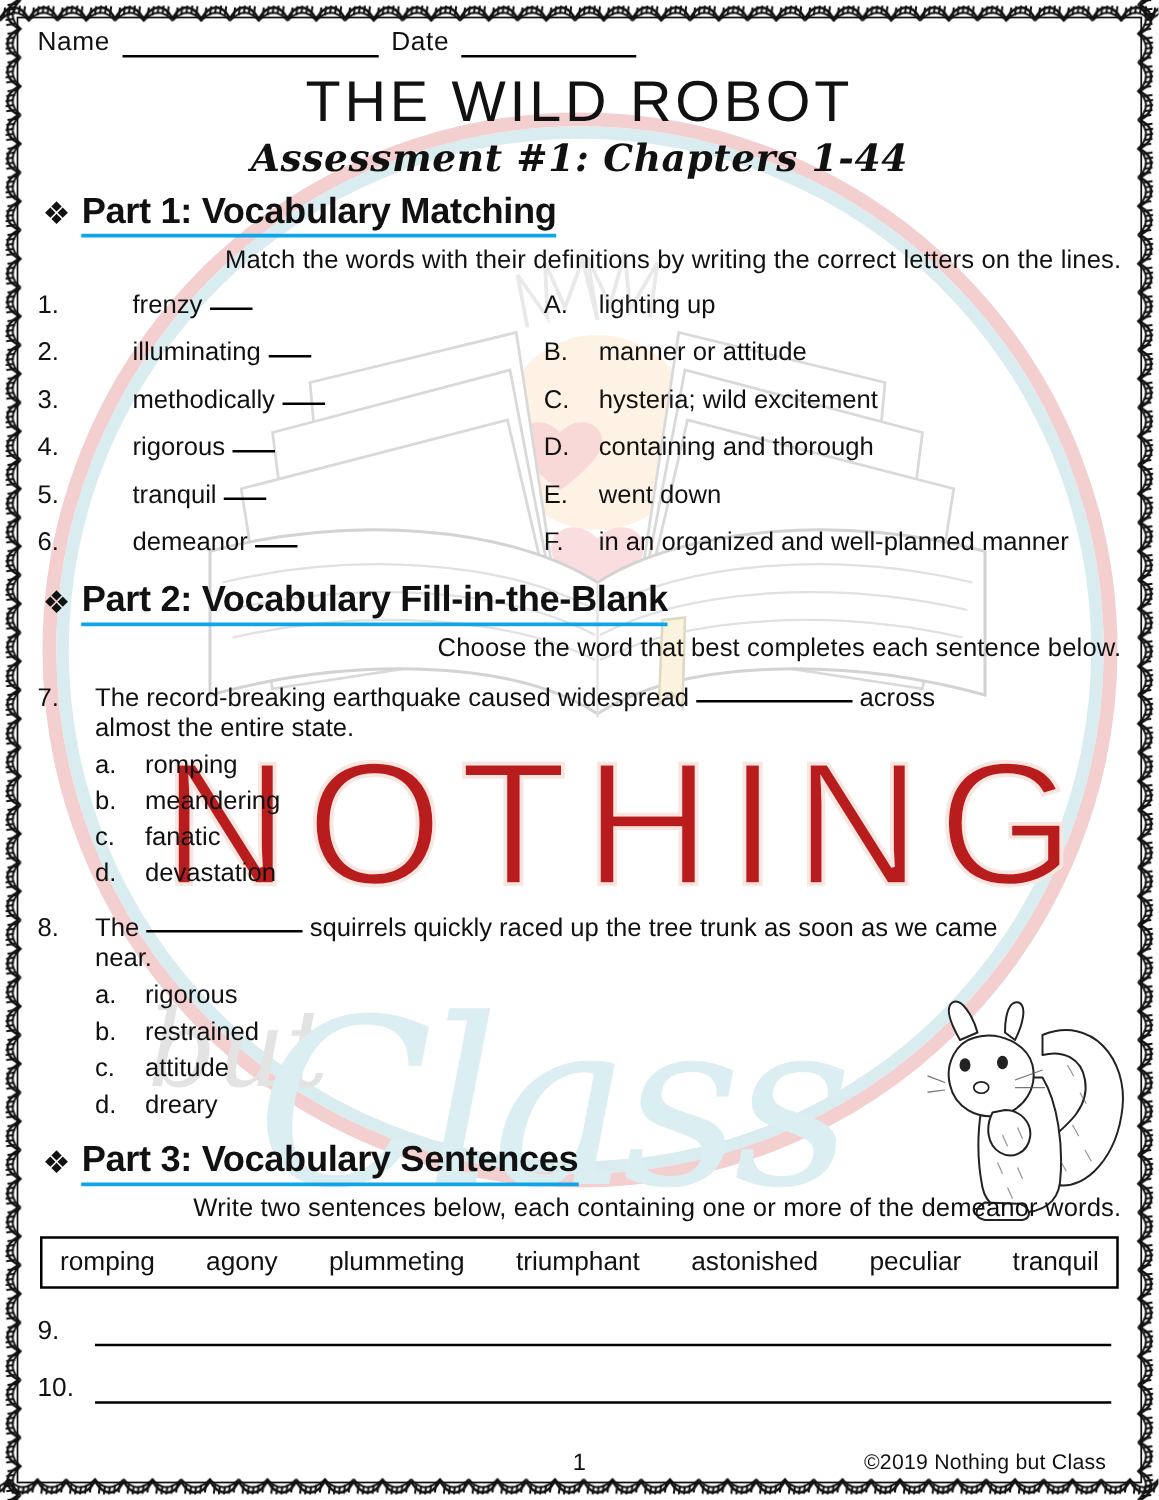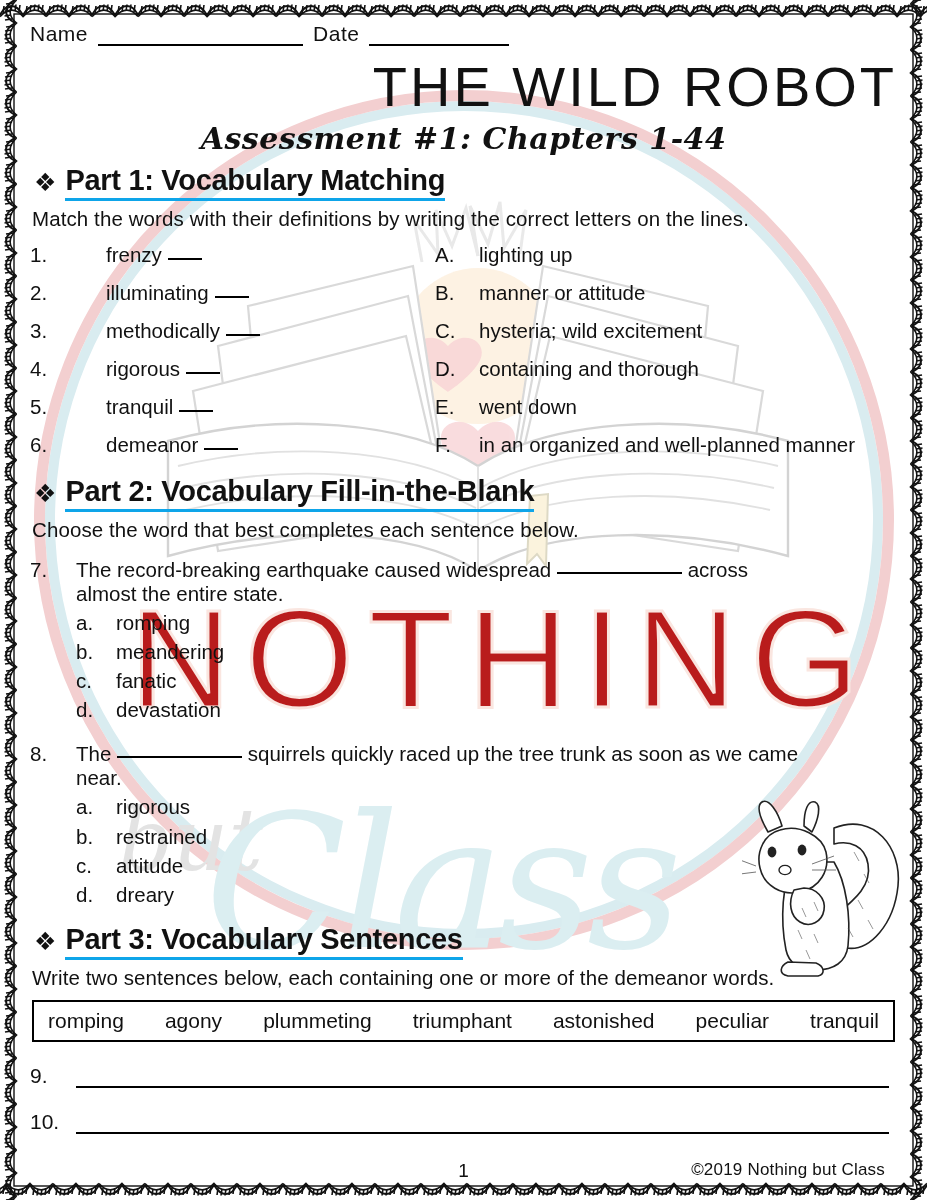--- a/index.html
+++ b/index.html
@@ -86,22 +86,22 @@
     font-size: 21px;
     letter-spacing: .5px;
   }
   .nd-label { white-space:nowrap; }
   .nd-line { border-bottom: 2px solid #000; height: 20px; }
   .nd-line.name { width: 205px; }
   .nd-line.date { width: 140px; }
 
   h1.title {
     margin: 8px 0 0;
-    text-align:right;
-    font-size: 56px;
+    text-align:center;
+    font-size: 46px;
     font-weight: 400;
     letter-spacing: 3px;
     font-family: "Liberation Sans", sans-serif;
   }
   h2.subtitle {
     margin: 2px 0 0;
     text-align:center;
     font-size: 30px;
     font-weight: bold;
     font-style: italic;
@@ -118,20 +118,21 @@
     font-size: 29px;
     font-weight: bold;
     border-bottom: 3px solid #0ea5e9;
     padding-bottom: 1px;
     letter-spacing: -0.3px;
   }
   .instr {
     font-size: 20.5px;
     margin: 6px 0 0 2px;
     letter-spacing: .1px;
+    text-align: right;
   }
 
   
   .match-grid {
     display:grid;
     grid-template-columns: 405px 1fr;
     margin-top: 12px;
     row-gap: 14px;
   }
   .m-item { display:flex; align-items:baseline; font-size: 20.5px; }

